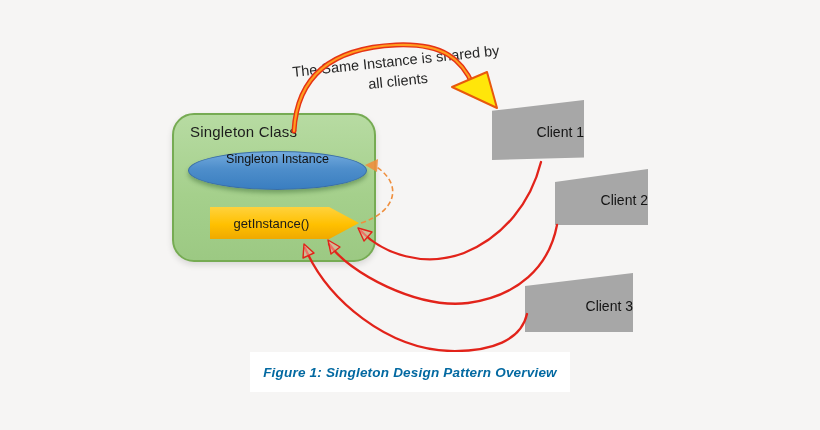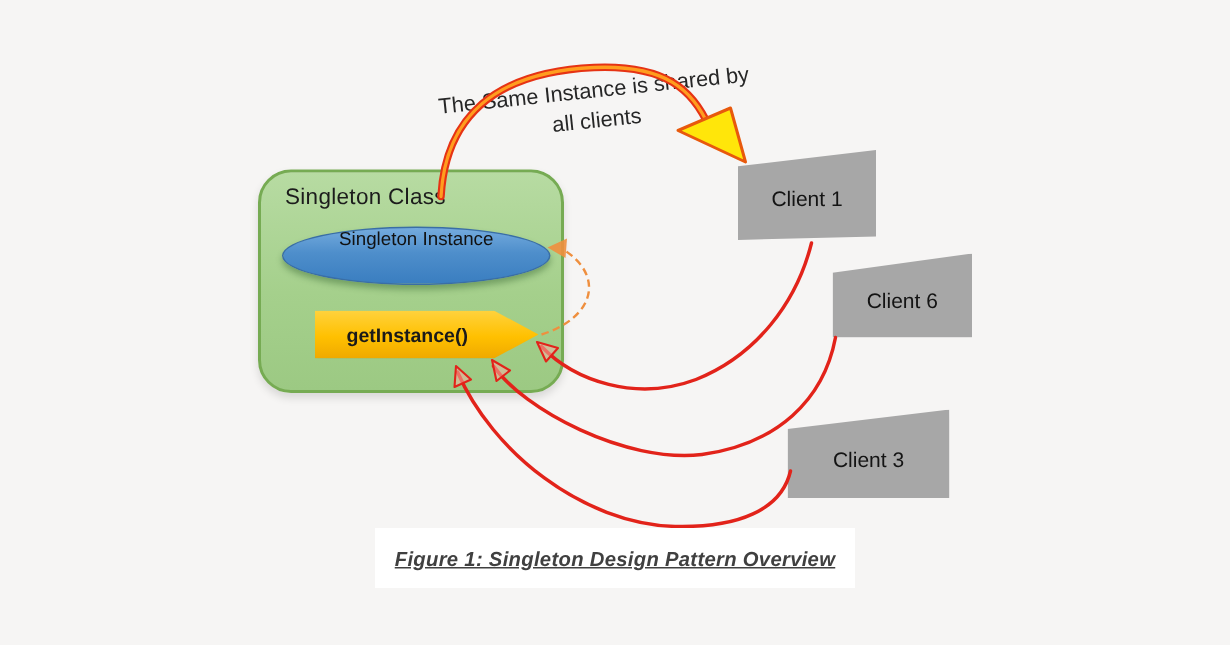--- a/index.html
+++ b/index.html
@@ -24,28 +24,27 @@
     display:flex;align-items:flex-start;justify-content:center;
     font-size:12.5px;color:#111;
   }
   .method-arrow{
     position:absolute;left:36px;top:92px;width:149px;height:32px;
     background:linear-gradient(180deg,#ffd23d 0%,#ffc000 55%,#efa900 100%);
     clip-path:polygon(0 0,80% 0,100% 50%,80% 100%,0 100%);
     display:flex;align-items:center;justify-content:center;
     font-size:13px;color:#1a1a1a;
     filter:drop-shadow(1px 3px 2px rgba(90,70,0,0.35));
-    font-weight:bold;
   }
   .method-arrow span{padding-right:26px;}
 
   
   .client{
     position:absolute;background:#a7a7a7;color:#141414;font-size:14px;
-    display:flex;align-items:center;justify-content:center;
+    display:flex;align-items:center;justify-content:flex-end;
     filter:drop-shadow(2px 3px 3px rgba(0,0,0,0.28)) drop-shadow(0 0 2px rgba(255,255,255,0.9));
   }
   .client-1{left:492px;top:100px;width:92px;height:60px;
     clip-path:polygon(0 18%,100% 0,100% 96%,0 100%);padding-top:4px;box-sizing:border-box;}
   .client-2{left:555px;top:169px;width:93px;height:56px;
     clip-path:polygon(0 23%,100% 0,100% 100%,0 100%);padding-top:6px;box-sizing:border-box;}
   .client-3{left:525px;top:273px;width:108px;height:59px;
     clip-path:polygon(0 22%,100% 0,100% 100%,0 100%);padding-top:6px;box-sizing:border-box;}
 
   
@@ -56,21 +55,21 @@
   }
   .shared-note .l1{font-size:14.5px;white-space:nowrap;}
   .shared-note .l2{font-size:14.5px;}
 
   
   .caption-band{
     position:absolute;left:250px;top:352px;width:320px;height:40px;background:#ffffff;
     display:flex;align-items:center;justify-content:center;
   }
   .caption-text{
-    font-size:13.5px;font-weight:bold;font-style:italic;color:#404040;letter-spacing:.2px;text-decoration:underline;
+    font-size:13.5px;font-weight:bold;font-style:italic;color:#0369a1;letter-spacing:.2px;
   }
 
   .arrows-layer{position:absolute;left:0;top:0;pointer-events:none;}
 </style>
 </head>
 <body>
 
 <div class="canvas">
 
   <div class="singleton-box">
@@ -80,21 +79,21 @@
     </div>
     <div class="method-arrow">
       <span>getInstance()</span>
     </div>
   </div>
 
   <div class="client client-1">
     <span>Client 1</span>
   </div>
   <div class="client client-2">
-    <span>Client 6</span>
+    <span>Client 2</span>
   </div>
   <div class="client client-3">
     <span>Client 3</span>
   </div>
 
   <div class="shared-note">
     <div class="l1">The Same Instance is shared by</div>
     <div class="l2">all clients</div>
   </div>
 

